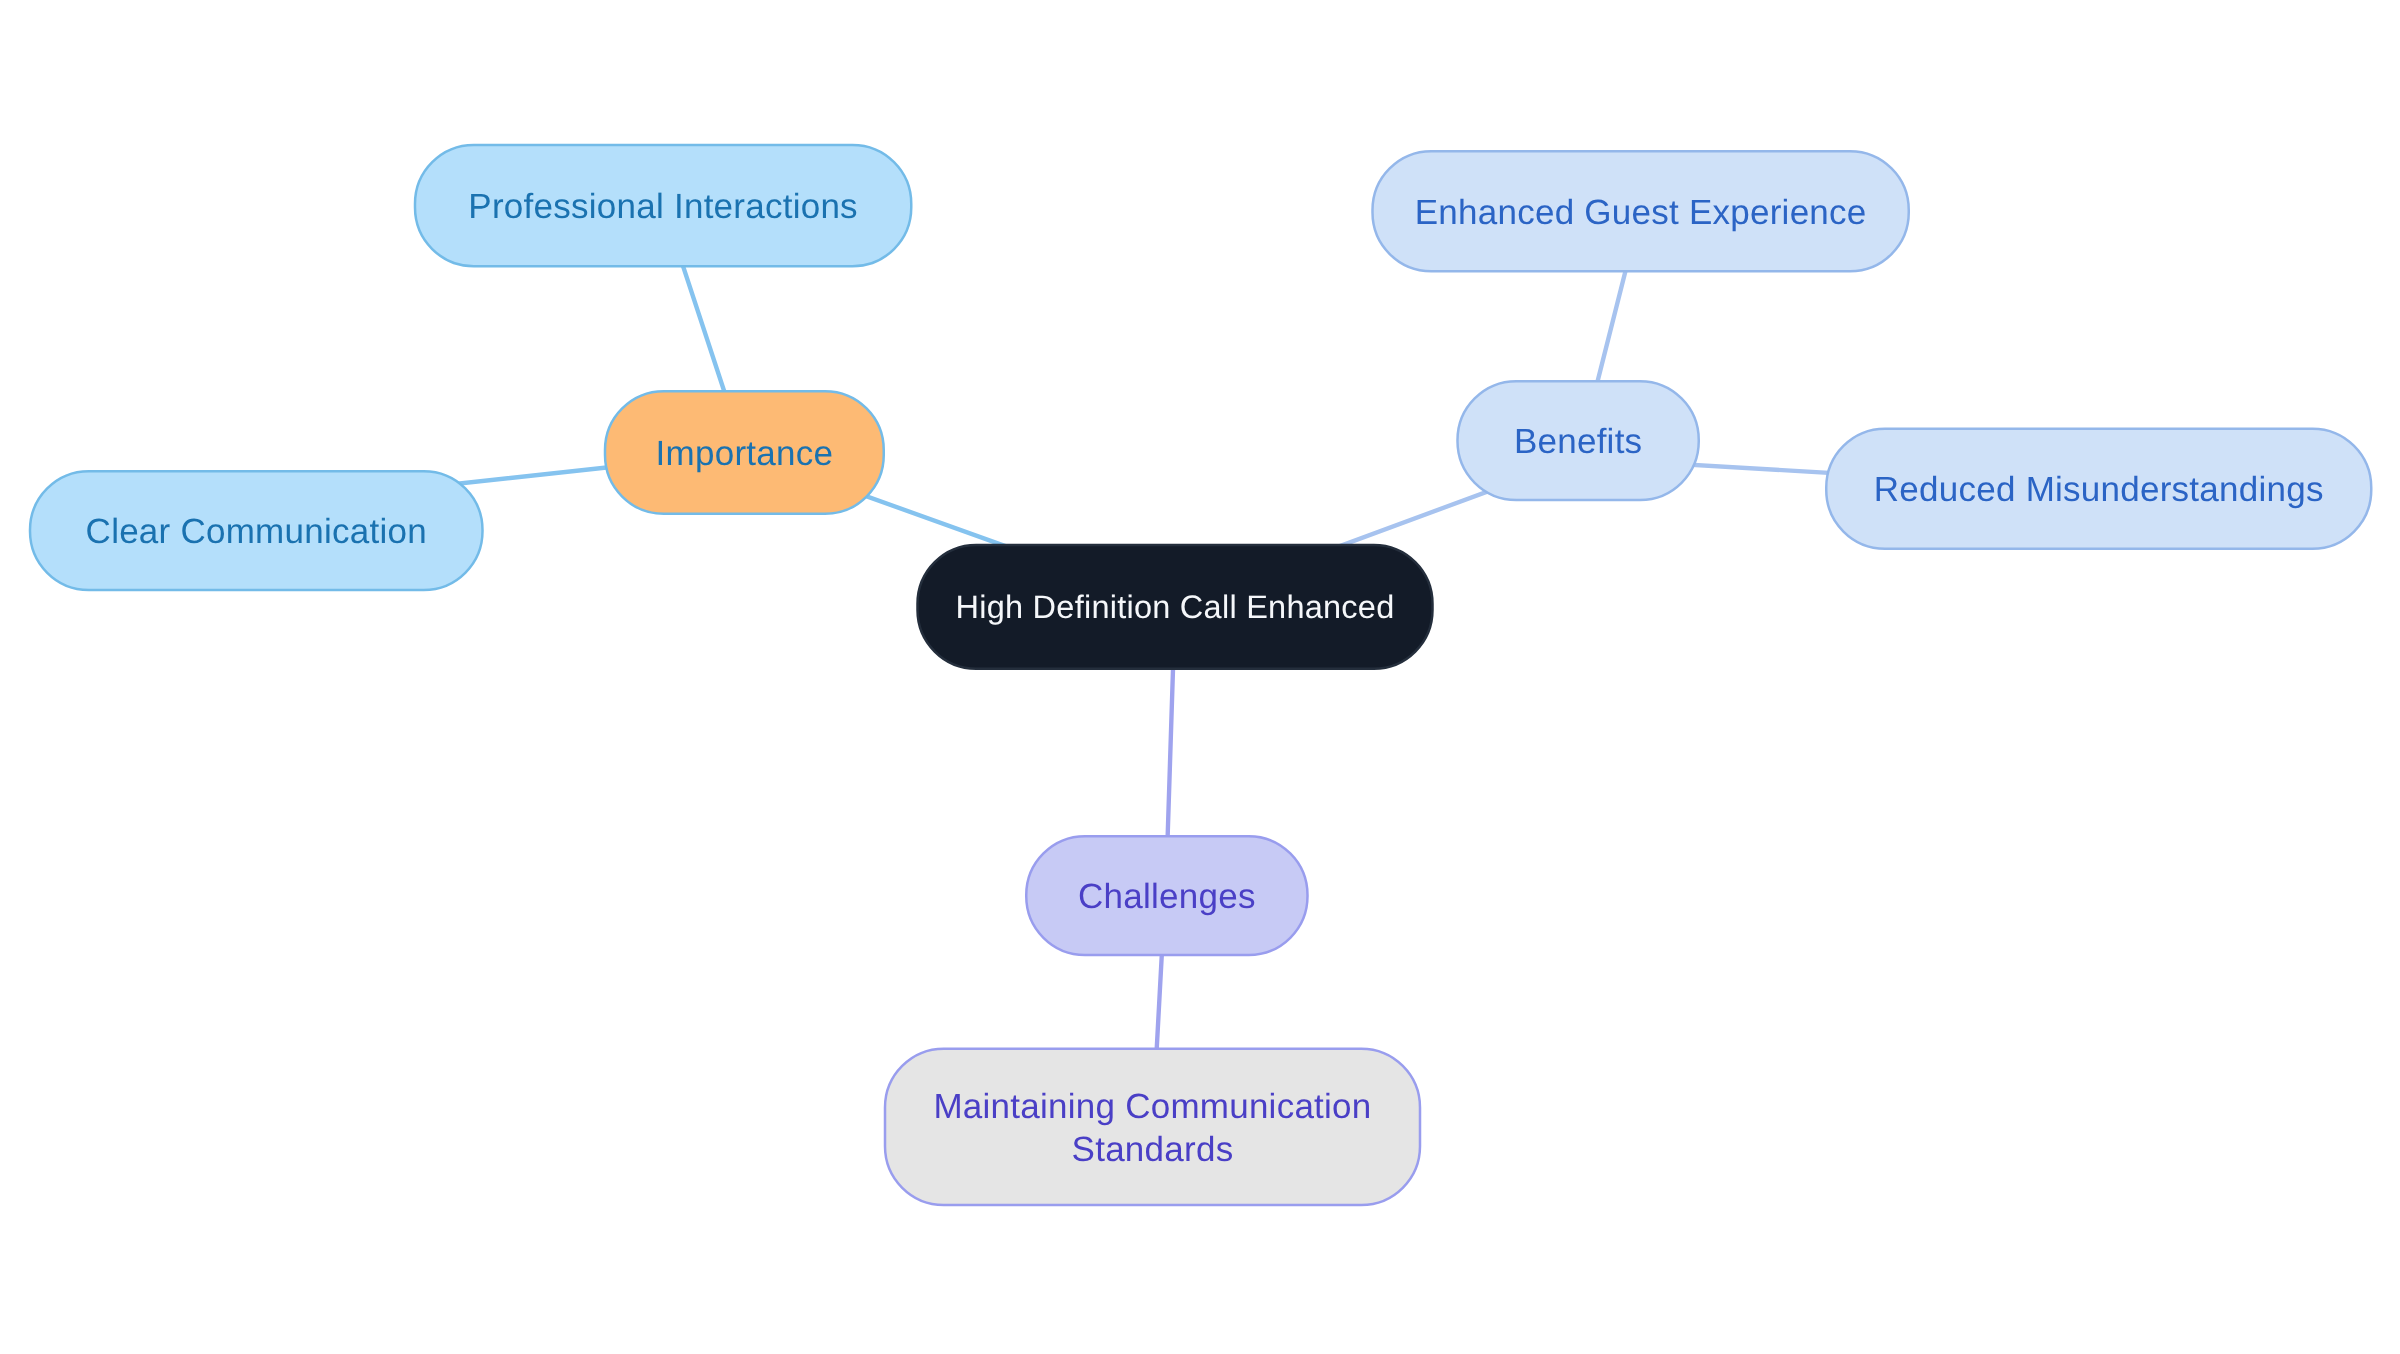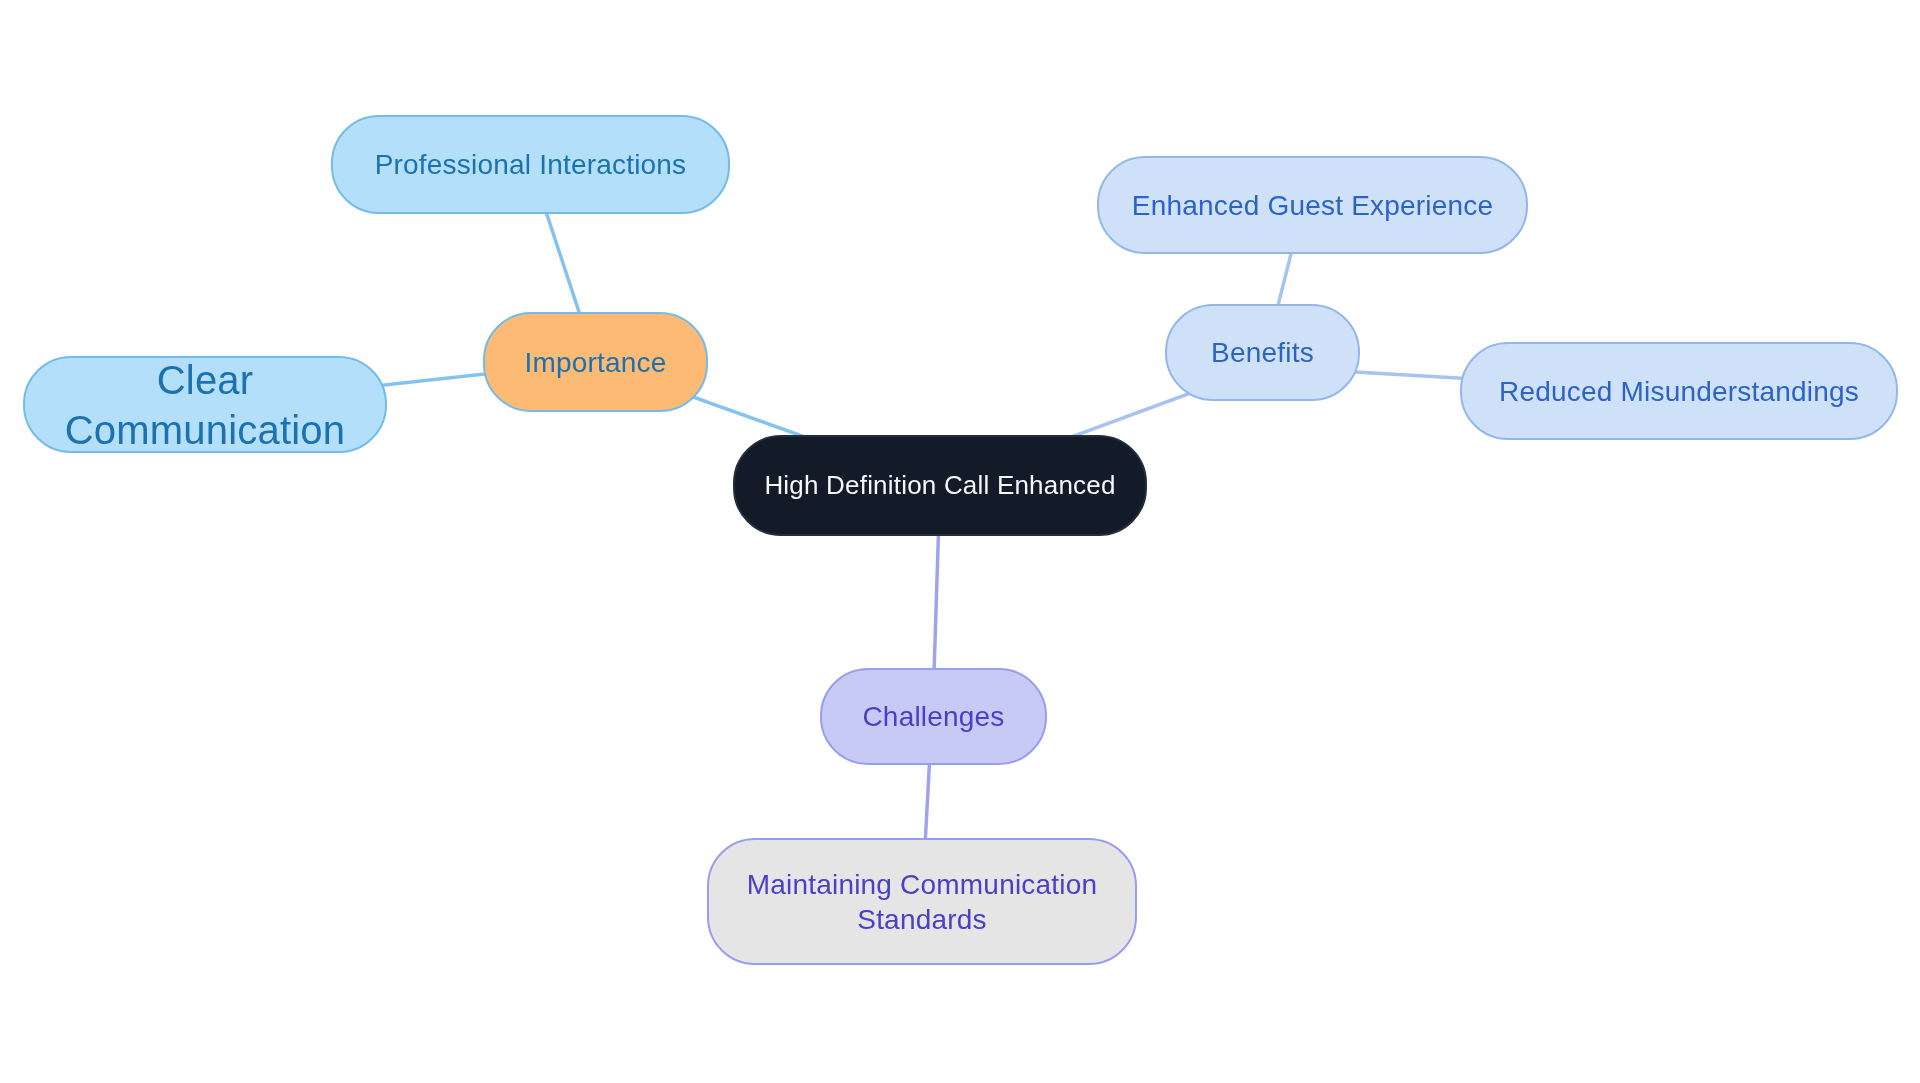--- a/index.html
+++ b/index.html
@@ -47,27 +47,27 @@
   <div id="nodes-layer">
       <div class="node" style="left: 733px; top: 435px; width: 414px; height: 101px; font-size: 26px; background: rgb(19, 27, 40); border: 2px solid rgb(36, 46, 60); color: rgb(245, 247, 250);">
         <span>High Definition Call Enhanced</span>
       </div>
       <div class="node" style="left: 483px; top: 312px; width: 225px; height: 100px; font-size: 28px; background: #fdba74; border: 2px solid rgb(115, 187, 232); color: rgb(26, 114, 176);">
         <span>Importance</span>
       </div>
       <div class="node" style="left: 331px; top: 115px; width: 399px; height: 99px; font-size: 28px; background: rgb(180, 223, 251); border: 2px solid rgb(115, 187, 232); color: rgb(26, 114, 176);">
         <span>Professional Interactions</span>
       </div>
-      <div class="node" style="left: 23px; top: 356px; width: 364px; height: 97px; font-size: 40px; background: rgb(180, 223, 251); border: 2px solid rgb(115, 187, 232); color: rgb(26, 114, 176);">
+      <div class="node" style="left: 23px; top: 376px; width: 364px; height: 97px; font-size: 28px; background: rgb(180, 223, 251); border: 2px solid rgb(115, 187, 232); color: rgb(26, 114, 176);">
         <span>Clear Communication</span>
       </div>
       <div class="node" style="left: 1165px; top: 304px; width: 195px; height: 97px; font-size: 28px; background: rgb(207, 225, 248); border: 2px solid rgb(148, 183, 234); color: rgb(43, 100, 197);">
         <span>Benefits</span>
       </div>
-      <div class="node" style="left: 1097px; top: 120px; width: 431px; height: 98px; font-size: 28px; background: rgb(207, 225, 248); border: 2px solid rgb(148, 183, 234); color: rgb(43, 100, 197); margin-top: 36px;">
+      <div class="node" style="left: 1097px; top: 120px; width: 431px; height: 98px; font-size: 28px; background: rgb(207, 225, 248); border: 2px solid rgb(148, 183, 234); color: rgb(43, 100, 197);">
         <span>Enhanced Guest Experience</span>
       </div>
       <div class="node" style="left: 1460px; top: 342px; width: 438px; height: 98px; font-size: 28px; background: rgb(207, 225, 248); border: 2px solid rgb(148, 183, 234); color: rgb(43, 100, 197);">
         <span>Reduced Misunderstandings</span>
       </div>
       <div class="node" style="left: 820px; top: 668px; width: 227px; height: 97px; font-size: 28px; background: rgb(199, 202, 245); border: 2px solid rgb(153, 157, 238); color: rgb(74, 63, 198);">
         <span>Challenges</span>
       </div>
       <div class="node" style="left: 707px; top: 838px; width: 430px; height: 127px; font-size: 28px; background: #e5e5e5; border: 2px solid rgb(153, 157, 238); color: rgb(74, 63, 198);">
         <span>Maintaining Communication Standards</span>

